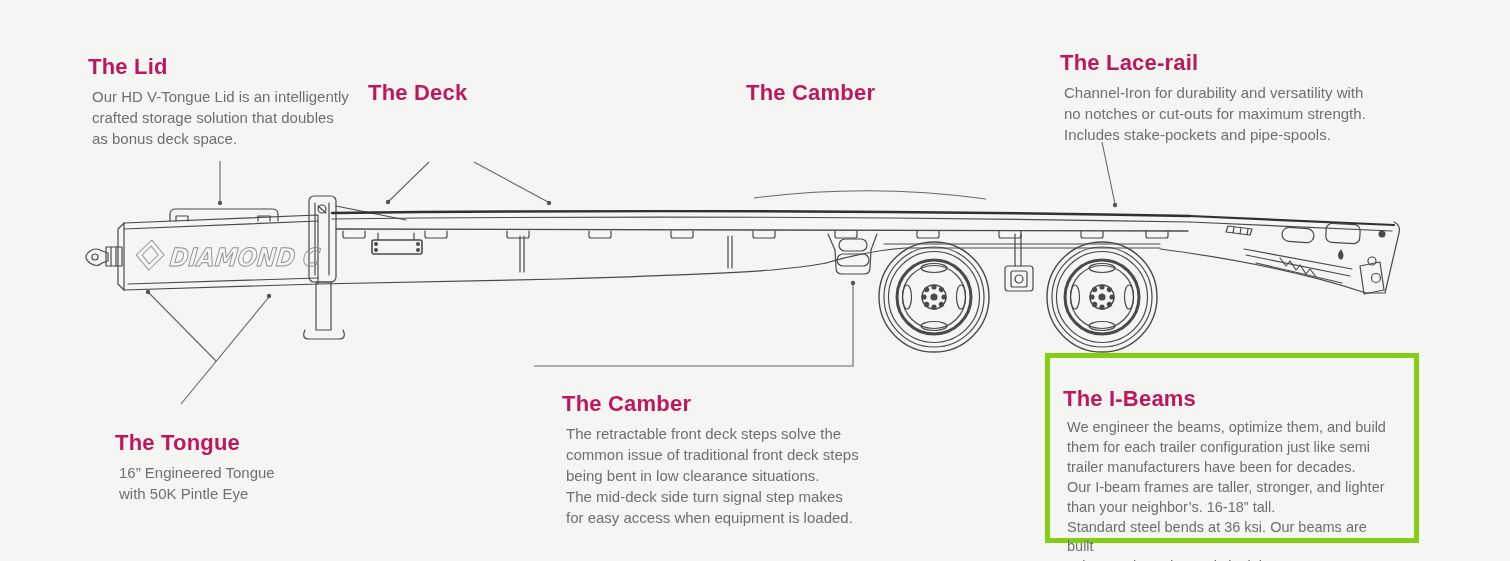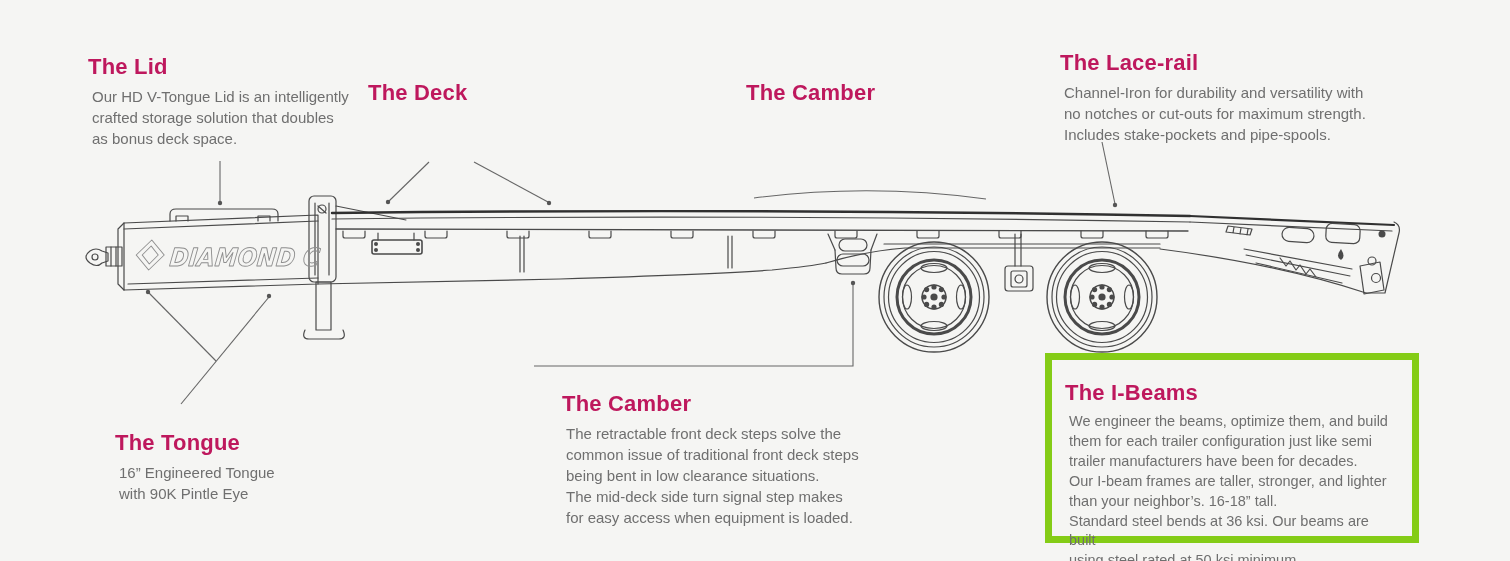--- a/index.html
+++ b/index.html
@@ -14,22 +14,22 @@
     margin:16px 0 7px 0;
     font-size:22px;line-height:1.15;font-weight:700;letter-spacing:.2px;
     color:#be185d;
   }
   .callout p{
     margin:4px;
     font-size:15px;line-height:1.4;color:#6f6f6f;
     white-space:pre-wrap;
   }
   .boxed{
-    border:7px solid #84cc16;
-    padding:4px 14px 12px 13px;
+    border:5px solid #84cc16;
+    padding:12px 14px 12px 13px;
     box-sizing:border-box;
   }
   svg text.brand{
     font-family:"DejaVu Sans", sans-serif;
     font-style:italic;font-weight:bold;
   }
 </style>
 </head>
 <body>
 
@@ -217,21 +217,21 @@
 <div class="callout" style="left:1060px;top:34px;">
   <h2>The Lace-rail</h2>
   <p>Channel-Iron for durability and versatility with
 no notches or cut-outs for maximum strength.
 Includes stake-pockets and pipe-spools.</p>
 </div>
 
 <div class="callout" style="left:115px;top:414px;">
   <h2>The Tongue</h2>
   <p>16” Engineered Tongue
-with 90K Pintle Eye</p>
+with 50K Pintle Eye</p>
 </div>
 
 <div class="callout" style="left:562px;top:375px;">
   <h2>The Camber</h2>
   <p>The retractable front deck steps solve the
 common issue of traditional front deck steps
 being bent in low clearance situations.
 The mid-deck side turn signal step makes
 for easy access when equipment is loaded.</p>
 </div>

